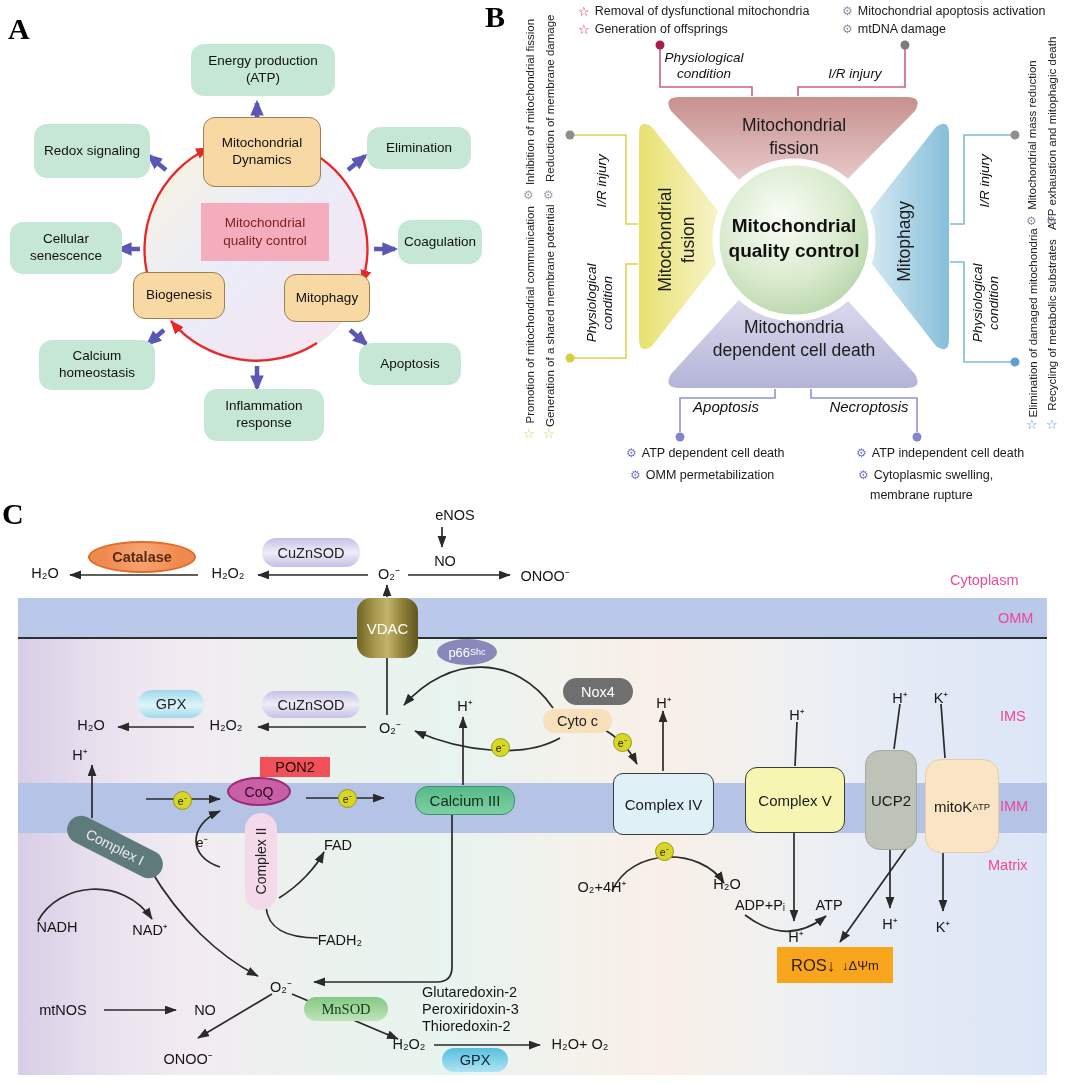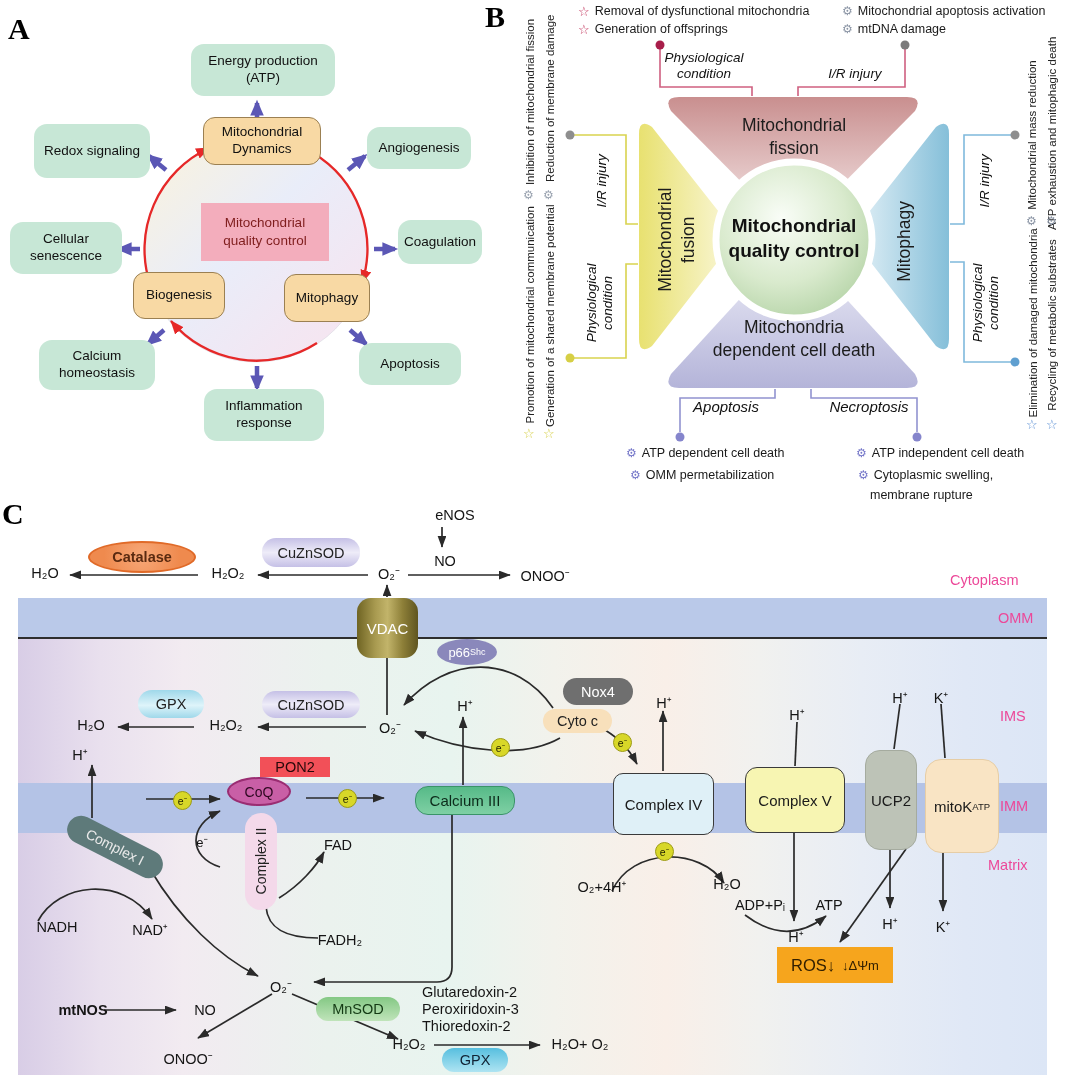--- a/index.html
+++ b/index.html
@@ -58,27 +58,27 @@
         <line x1="140" y1="249" x2="119" y2="249" marker-end="url(#mPur)"></line>
         <line x1="374" y1="249" x2="395" y2="249" marker-end="url(#mPur)"></line>
         <line x1="164" y1="330" x2="148" y2="344" marker-end="url(#mPur)"></line>
         <line x1="350" y1="330" x2="366" y2="344" marker-end="url(#mPur)"></line>
         <line x1="257" y1="366" x2="257" y2="388" marker-end="url(#mPur)"></line>
       </g>
     </svg>
     <div class="abs panel-letter" style="left:8px;top:12px;">A</div>
     <div class="abs gbox" style="left:191px;top:44px;width:128px;height:48px;padding:2px 8px;">Energy production (ATP)</div>
     <div class="abs gbox" style="left:34px;top:124px;width:104px;height:50px;padding:2px 6px;">Redox signaling</div>
-    <div class="abs gbox" style="left:367px;top:127px;width:104px;height:42px;">Angiogenesis</div>
+    <div class="abs gbox" style="left:367px;top:127px;width:104px;height:42px;">Elimination</div>
     <div class="abs gbox" style="left:398px;top:220px;width:84px;height:44px;">Coagulation</div>
     <div class="abs gbox" style="left:359px;top:343px;width:102px;height:42px;">Apoptosis</div>
     <div class="abs gbox" style="left:204px;top:389px;width:108px;height:48px;padding:2px 6px;">Inflammation response</div>
     <div class="abs gbox" style="left:39px;top:340px;width:104px;height:46px;padding:2px 6px;">Calcium homeostasis</div>
     <div class="abs gbox" style="left:10px;top:222px;width:100px;height:48px;padding:2px 6px;">Cellular senescence</div>
-    <div class="abs obox" style="left:203px;top:117px;width:104px;height:46px;padding:0 6px;">Mitochondrial Dynamics</div>
+    <div class="abs obox" style="left:203px;top:117px;width:104px;height:46px;padding:11px 6px;">Mitochondrial Dynamics</div>
     <div class="abs obox" style="left:133px;top:272px;width:90px;height:45px;">Biogenesis</div>
     <div class="abs obox" style="left:284px;top:274px;width:84px;height:46px;">Mitophagy</div>
     <div class="abs pbox" style="left:201px;top:203px;width:112px;height:54px;padding:2px 8px;">Mitochondrial quality control</div>
   </div>
 
   <div class="abs" style="left:480px;top:0;width:585px;height:510px;">
     <svg class="abs" style="left:0;top:0;" width="585" height="510" viewBox="0 0 585 510">
       <defs>
         <linearGradient id="gFis" x1="0" y1="0" x2="0" y2="1">
             <stop offset="0" stop-color="#c98f8f"></stop>
@@ -279,21 +279,21 @@
     <div class="abs enz" style="left:613px;top:278px;width:99px;height:60px;border-radius:10px;background:#dff0f7;border:1.5px solid #3a3a3a;font-size:15px;color:#1a1a1a;">Complex IV</div>
     <div class="abs enz" style="left:745px;top:272px;width:98px;height:64px;border-radius:12px;background:#f7f5b2;border:1.5px solid #3a3a3a;font-size:15px;color:#1a1a1a;">Complex V</div>
     <div class="abs enz" style="left:865px;top:255px;width:50px;height:98px;border-radius:15px;background:#bdc3b7;border:1px solid #a5ab9f;font-size:15px;color:#1a1a1a;">UCP2</div>
     <div class="abs enz" style="left:925px;top:264px;width:72px;height:92px;border-radius:16px;background:#f9e4c4;border:1px solid #e6cda6;font-size:15px;color:#1a1a1a;">
         <span>mitoK</span>
         <sub style="font-size:9.5px;">ATP</sub>
       </div>
     <div class="abs" style="left:245px;top:318px;width:32px;height:97px;border-radius:16px;background:#f4d9ea;"></div>
     <div class="abs rot" style="left:216px;top:358px;width:90px;text-align:center;font-size:14px;color:#222;">Complex II</div>
     <div class="abs enz" style="left:63px;top:338px;width:104px;height:28px;border-radius:14px;background:#5e7a7a;transform:rotate(27deg);font-size:14px;color:#eaeaea;">Complex I</div>
-    <div class="abs enz" style="left:316px;top:502px;width:84px;height:24px;border-radius:13px;background:linear-gradient(180deg,#84c884,#c0e4ba);font-size:14.5px;color:#143a14;">MnSOD</div>
+    <div class="abs enz" style="left:304px;top:502px;width:84px;height:24px;border-radius:13px;background:linear-gradient(180deg,#84c884,#c0e4ba);font-size:14.5px;color:#143a14;font-family:Liberation Serif, serif;">MnSOD</div>
     <div class="abs enz" style="left:442px;top:553px;width:66px;height:24px;border-radius:13px;background:linear-gradient(180deg,#57bfdf,#aee4f2);font-size:14.5px;color:#123;">GPX</div>
     <div class="abs" style="left:777px;top:452px;width:116px;height:36px;background:#f6a51d;display:flex;align-items:center;justify-content:center;gap:7px;">
         <span style="font-size:16.5px;color:#332000;">ROS↓</span>
         <span style="font-size:13px;color:#332000;">↓ΔΨm</span>
       </div>
 
     <div class="abs mol" style="left:24px;top:70px;width:42px;">H₂O</div>
     <div class="abs mol" style="left:204px;top:70px;width:48px;">H₂O₂</div>
     <div class="abs mol" style="left:370px;top:68px;width:38px;">O₂⁻</div>
     <div class="abs mol" style="left:420px;top:12px;width:46px;margin-left:12px;">eNOS</div>
@@ -312,21 +312,21 @@
     <div class="abs mol" style="left:706px;top:381px;width:42px;">H₂O</div>
     <div class="abs mol" style="left:726px;top:402px;width:68px;">ADP+Pᵢ</div>
     <div class="abs mol" style="left:808px;top:402px;width:42px;">ATP</div>
     <div class="abs mol" style="left:782px;top:431px;width:28px;">H⁺</div>
     <div class="abs mol" style="left:876px;top:418px;width:28px;">H⁺</div>
     <div class="abs mol" style="left:929px;top:421px;width:28px;">K⁺</div>
     <div class="abs mol" style="left:28px;top:424px;width:58px;">NADH</div>
     <div class="abs mol" style="left:124px;top:424px;width:52px;">NAD⁺</div>
     <div class="abs mol" style="left:318px;top:342px;width:40px;">FAD</div>
     <div class="abs mol" style="left:310px;top:437px;width:60px;">FADH₂</div>
-    <div class="abs mol" style="left:52px;top:507px;width:62px;font-weight:bold;">mtNOS</div>
+    <div class="abs mol" style="left:32px;top:507px;width:62px;">mtNOS</div>
     <div class="abs mol" style="left:190px;top:507px;width:30px;">NO</div>
     <div class="abs mol" style="left:262px;top:481px;width:38px;">O₂⁻</div>
     <div class="abs mol" style="left:156px;top:553px;width:64px;">ONOO⁻</div>
     <div class="abs mol" style="left:384px;top:541px;width:50px;">H₂O₂</div>
     <div class="abs mol" style="left:543px;top:541px;width:74px;">H₂O+ O₂</div>
     <div class="abs mol" style="left:422px;top:489px;width:110px;text-align:left;">Glutaredoxin-2</div>
     <div class="abs mol" style="left:422px;top:506px;width:110px;text-align:left;">Peroxiridoxin-3</div>
     <div class="abs mol" style="left:422px;top:523px;width:110px;text-align:left;">Thioredoxin-2</div>
 
     <div class="abs ebub" style="left:173px;top:296px;">e⁻</div>

